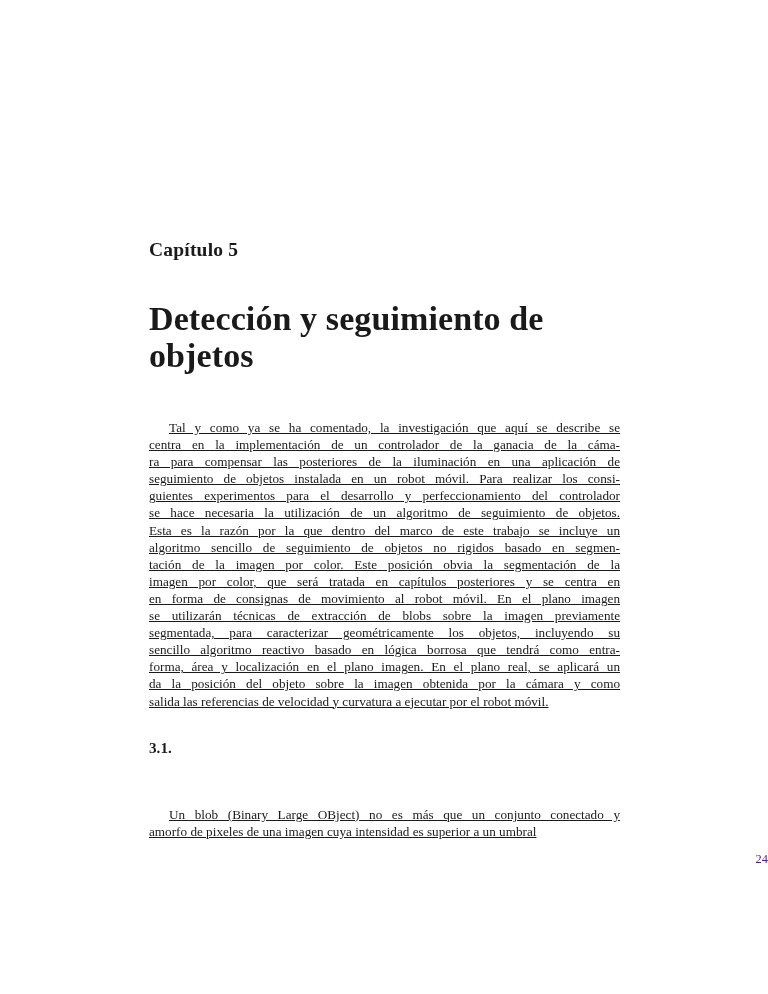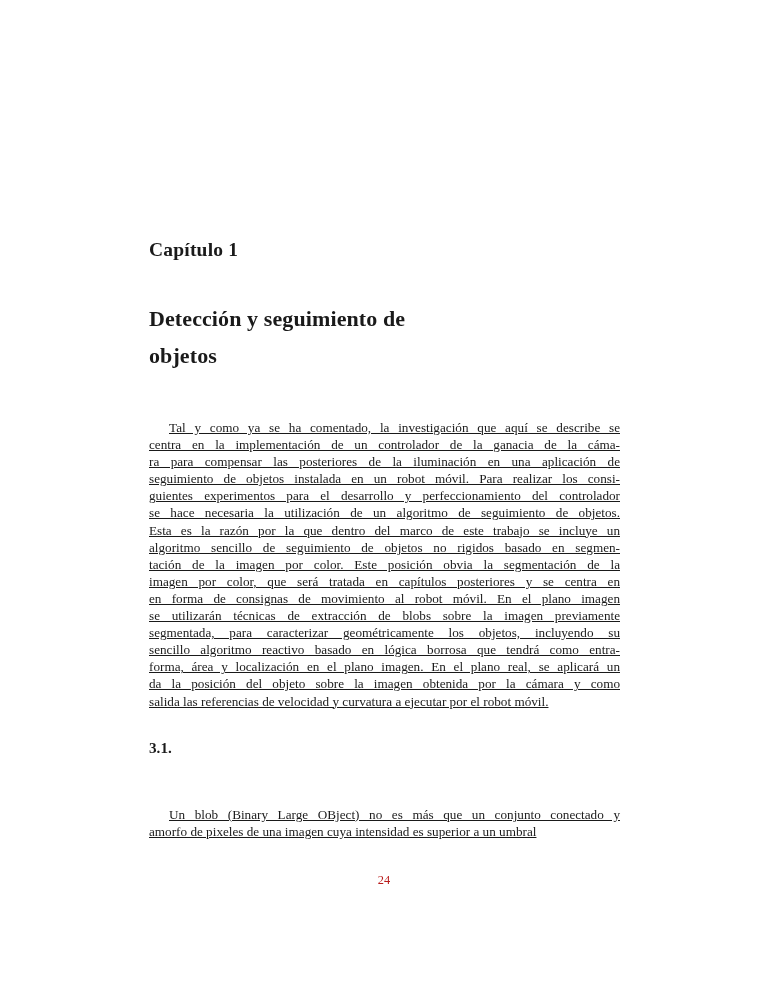--- a/index.html
+++ b/index.html
@@ -36,21 +36,21 @@
     top: 238px;
     font-size: 19.5px;
     font-weight: bold;
     letter-spacing: 0.2px;
     line-height: 24px;
   }
 
   
   .chapter-title {
     top: 300px;
-    font-size: 22px;
+    font-size: 34px;
     font-weight: bold;
     line-height: 37px;
     letter-spacing: 0.1px;
   }
   .chapter-title .tline { display: block; }
 
   
   .body-para {
     font-size: 13.2px;
     line-height: 17.1px;
@@ -92,33 +92,33 @@
     left: 0;
     top: 0;
   }
   .section-heading .sec-line { display: block; }
 
   
   .folio {
     position: absolute;
     left: 0;
     right: 0;
-    top: 872px;
-    text-align: center;
+    top: 851px;
+    text-align: right;
     font-size: 12.4px;
     line-height: 16px;
-    color: #b91c1c;
+    color: #4c1d95;
   }
 </style>
 </head>
 <body>
 
 <div class="page">
 
-  <div class="textblock chapter-label">Capítulo 1</div>
+  <div class="textblock chapter-label">Capítulo 5</div>
 
   <h1 class="textblock chapter-title" style="margin:0;">
     <span class="tline">Detección y seguimiento de</span>
     <span class="tline">objetos</span>
   </h1>
 
   <div class="textblock body-para para-intro">
     <span class="jline indent">Tal y como ya se ha comentado, la investigación que aquí se describe se</span>
     <span class="jline">centra en la implementación de un controlador de la ganacia de la cáma-</span>
     <span class="jline">ra para compensar las posteriores de la iluminación en una aplicación de</span>

